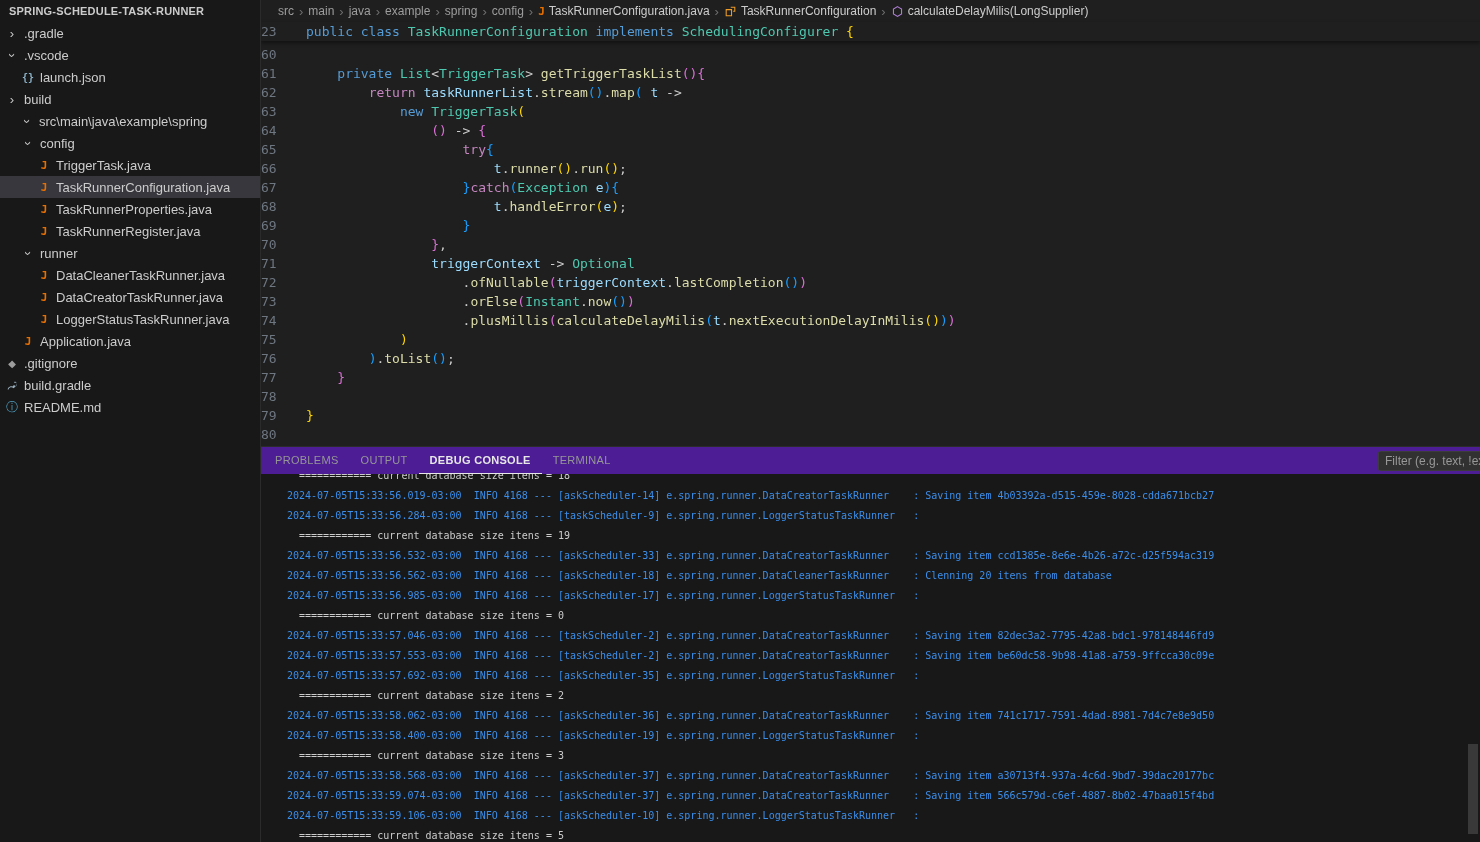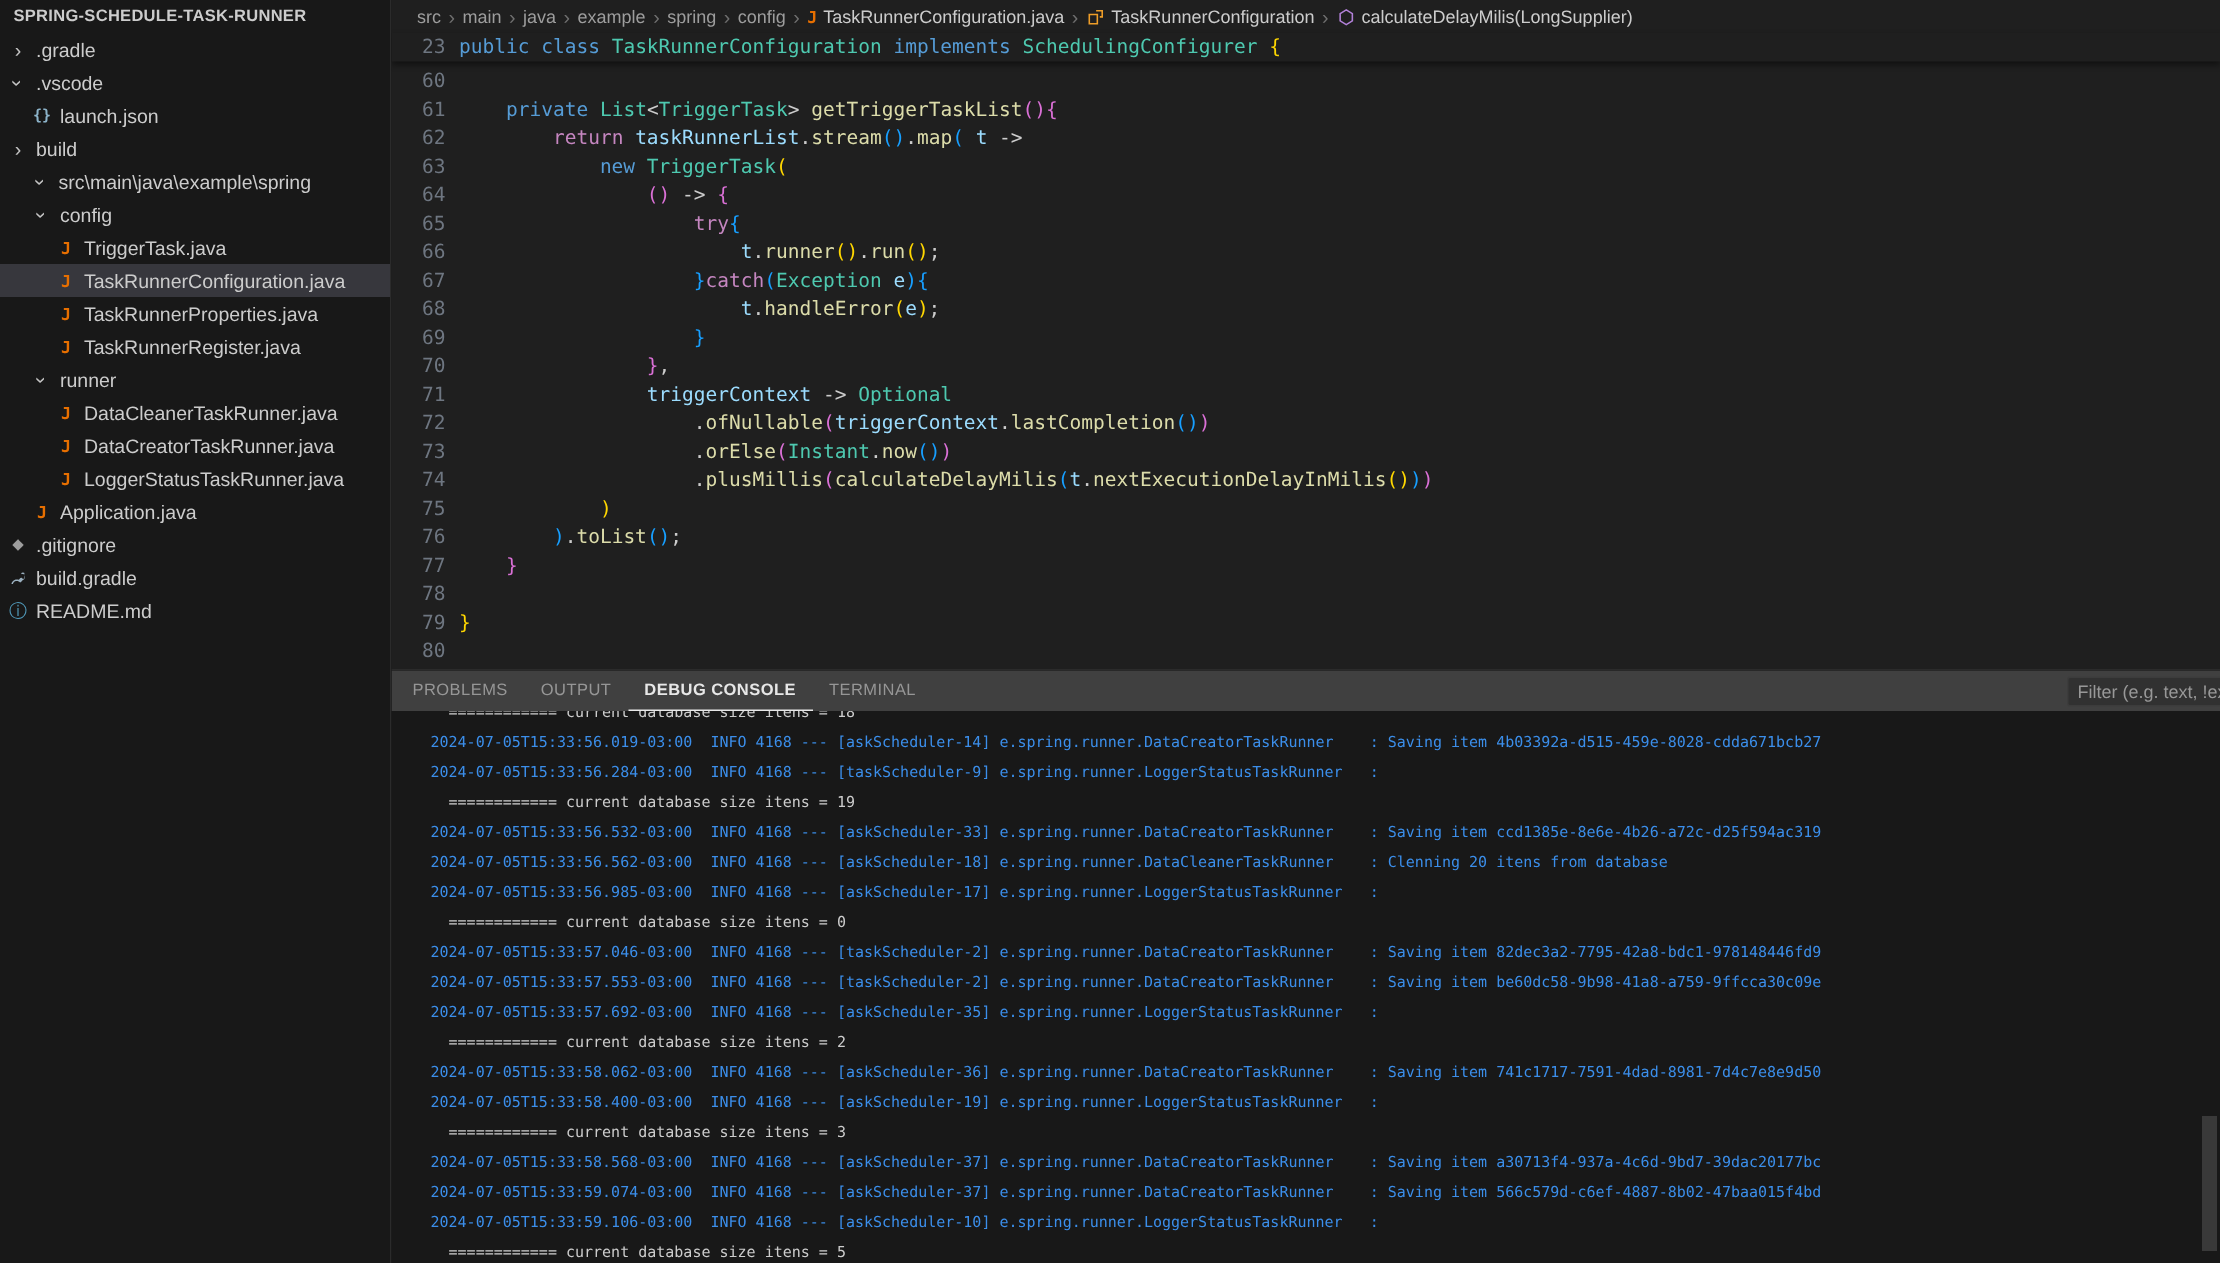--- a/index.html
+++ b/index.html
@@ -32,29 +32,29 @@
   .bc-java{color:var(--java-icon);font-weight:bold;font-size:11px;font-family:"DejaVu Sans Mono",monospace}
   .bc-sym{display:inline-flex;align-items:center}
   .icon-class{color:var(--class-icon)}
   .icon-method{color:var(--method-icon)}
 
   
   .editor-region{height:446px;display:flex;flex-direction:column;overflow:hidden;background:#1f1f1f}
   .sticky{height:19px;display:flex;font-family:"DejaVu Sans Mono",monospace;font-size:13px;line-height:19px;background:#1f1f1f;box-shadow:0 2px 4px rgba(0,0,0,.45);position:relative;z-index:2}
   .code-area{flex:1;padding-top:4px;font-family:"DejaVu Sans Mono",monospace;font-size:13px;line-height:19px;overflow:hidden}
   .code-line{display:flex;height:19px}
-  .lnum{width:36px;min-width:36px;text-align:right;color:#6e7681}
+  .lnum{width:36px;min-width:36px;color:#6e7681}
   .code-text{margin-left:9px;white-space:pre}
   .tk-k{color:var(--kw)} .tk-c{color:var(--ctrl)} .tk-y{color:var(--ty)} .tk-f{color:var(--fn)}
   .tk-v{color:var(--va)} .tk-p{color:var(--pl)}
   .tk-g1{color:var(--b1)} .tk-g2{color:var(--b2)} .tk-g3{color:var(--b3)}
 
   
   .panel{height:396px;border-top:1px solid #2b2b2b;background:#181818;position:relative;overflow:hidden;display:flex;flex-direction:column}
-  .panel-header{height:27px;min-height:27px;display:flex;align-items:center;padding-left:3px;position:relative;background:#404040;z-index:3}
+  .panel-header{height:27px;min-height:27px;display:flex;align-items:center;padding-left:3px;position:relative;background:#4c1d95;z-index:3}
   .ptab{padding:0 11px;font-size:11px;color:#969696;height:27px;line-height:27px;cursor:pointer;letter-spacing:.3px}
   .ptab.active{color:var(--active-tab);border-bottom:1px solid var(--active-tab);font-weight:bold}
   .filter{position:absolute;left:1117px;top:4px;width:150px;height:20px;background:#313131;border:1px solid #3c3c3c;border-radius:2px;color:#cccccc;font-size:12px;padding:0 6px;outline:none;font-family:"Liberation Sans",sans-serif}
   .filter::placeholder{color:#989898}
   .console{flex:1;overflow:hidden;padding-left:26px;margin-top:-8px;font-family:"DejaVu Sans Mono",monospace;font-size:10px;position:relative;z-index:1}
   .console-line{height:20px;line-height:20px;white-space:pre}
   .c-log{color:var(--log)} .c-plain{color:var(--pl)}
   .console-scrollbar{position:absolute;right:2px;bottom:8px;width:10px;height:90px;background:rgba(121,121,121,.35);z-index:4}
 </style>
 </head>

